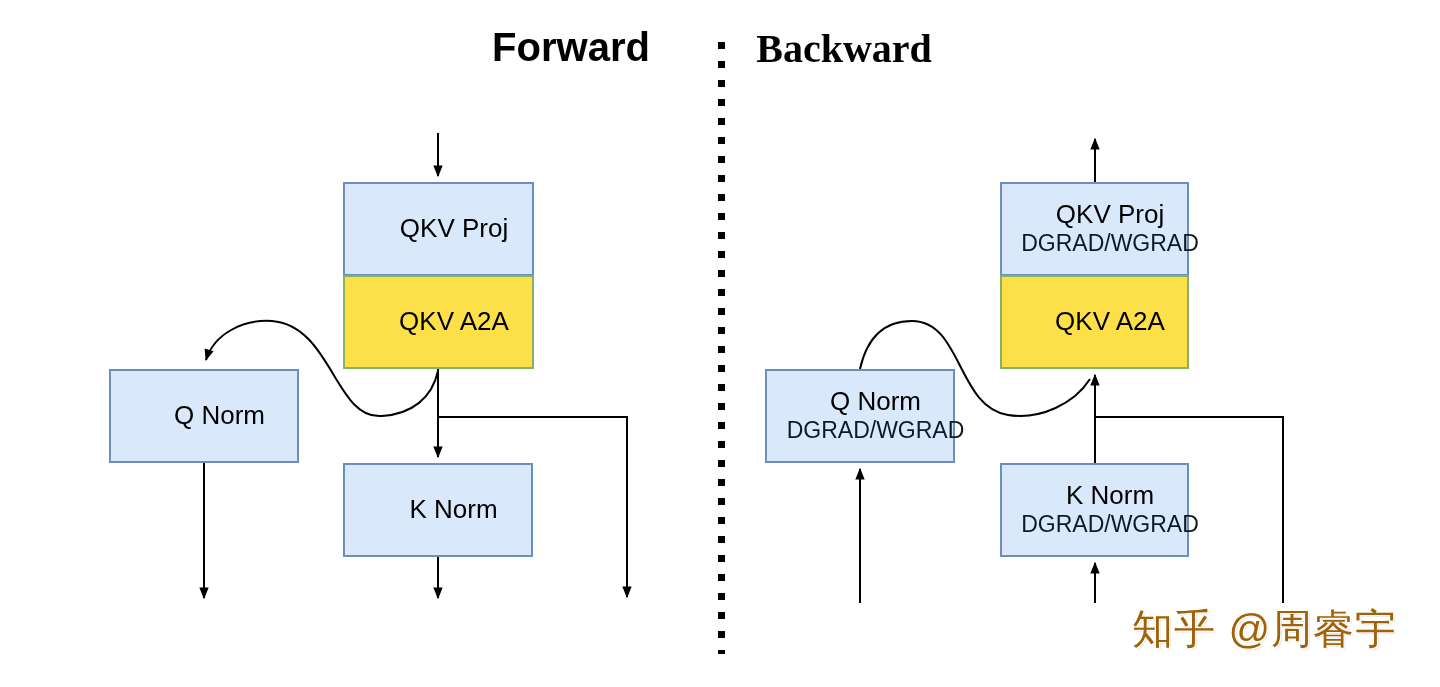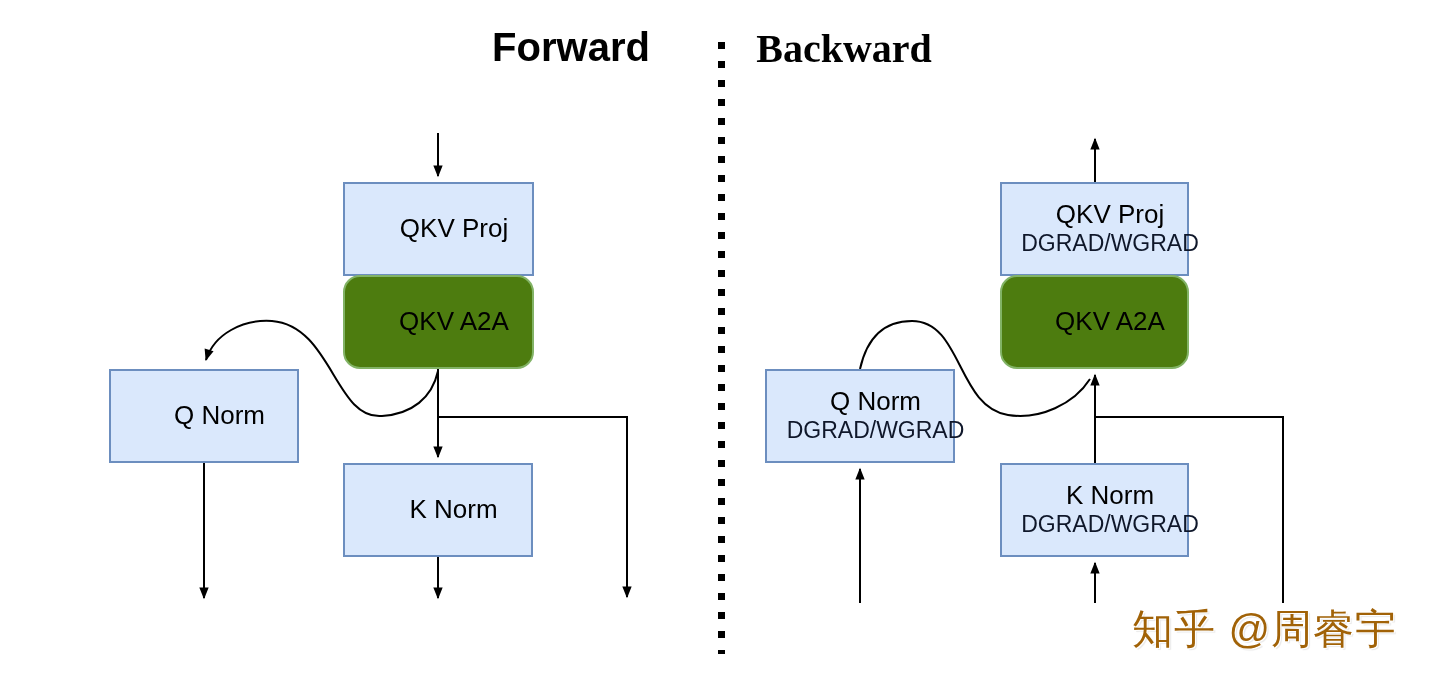--- a/index.html
+++ b/index.html
@@ -16,21 +16,21 @@
     background:repeating-linear-gradient(to bottom,#000 0px,#000 7px,transparent 7px,transparent 19px);
   }
   .connectors{position:absolute;left:0;top:0;width:1440px;height:687px;}
   .box{
     position:absolute;box-sizing:border-box;border:2px solid;
     display:flex;flex-direction:column;align-items:center;justify-content:center;
     text-align:center;
     padding-left:31px;
   }
   .box.blue{background:#dae8fc;border-color:#6c8ebf;}
-  .box.green{background:#4d7c0f;border-color:#82b366;border-radius:17px;}
+  .box.green{background:#fde047;border-color:#82b366;}
   .box-label{font-size:26px;color:#000;line-height:1.15;}
   .box-sublabel{font-size:23px;color:#0f172a;line-height:1.2;}
   .watermark{
     position:absolute;left:1132px;top:602px;
     font-size:41px;color:#a16207;letter-spacing:1px;white-space:nowrap;
     text-shadow:1px 1px 0 #ffffff,2px 2px 1px #e9e9e9;
   }
 </style>
 </head>
 <body>

